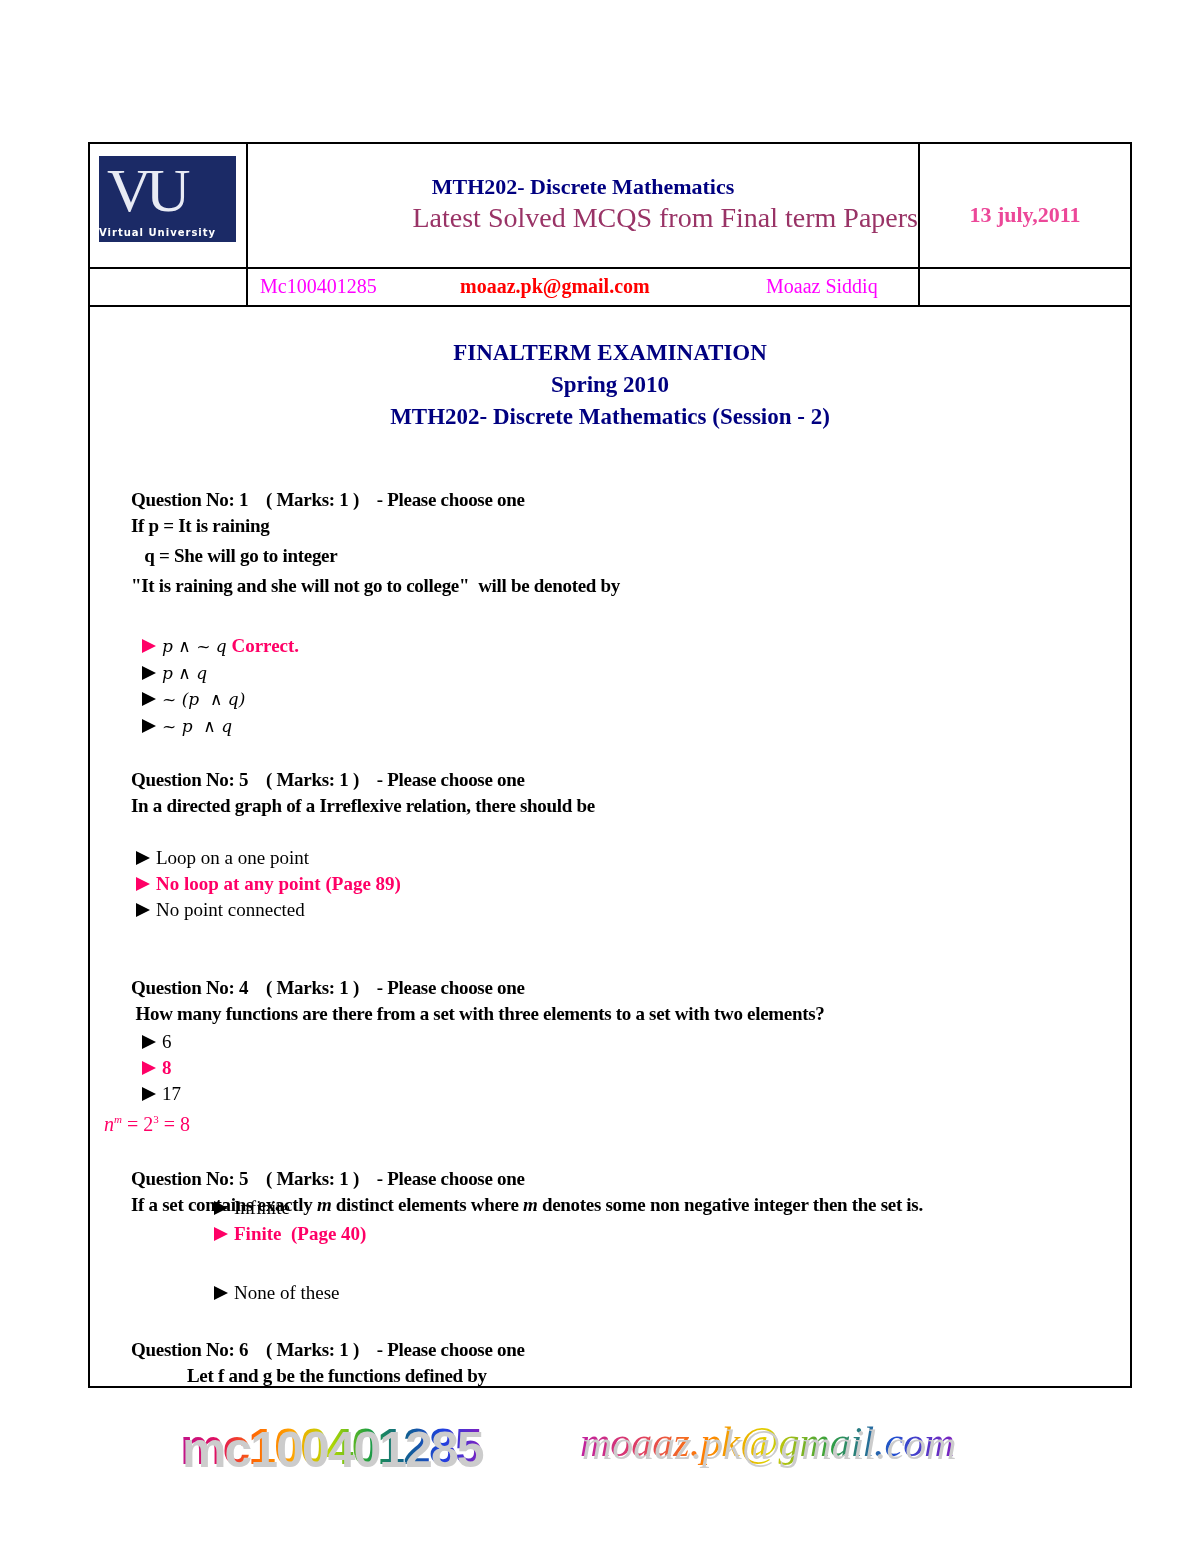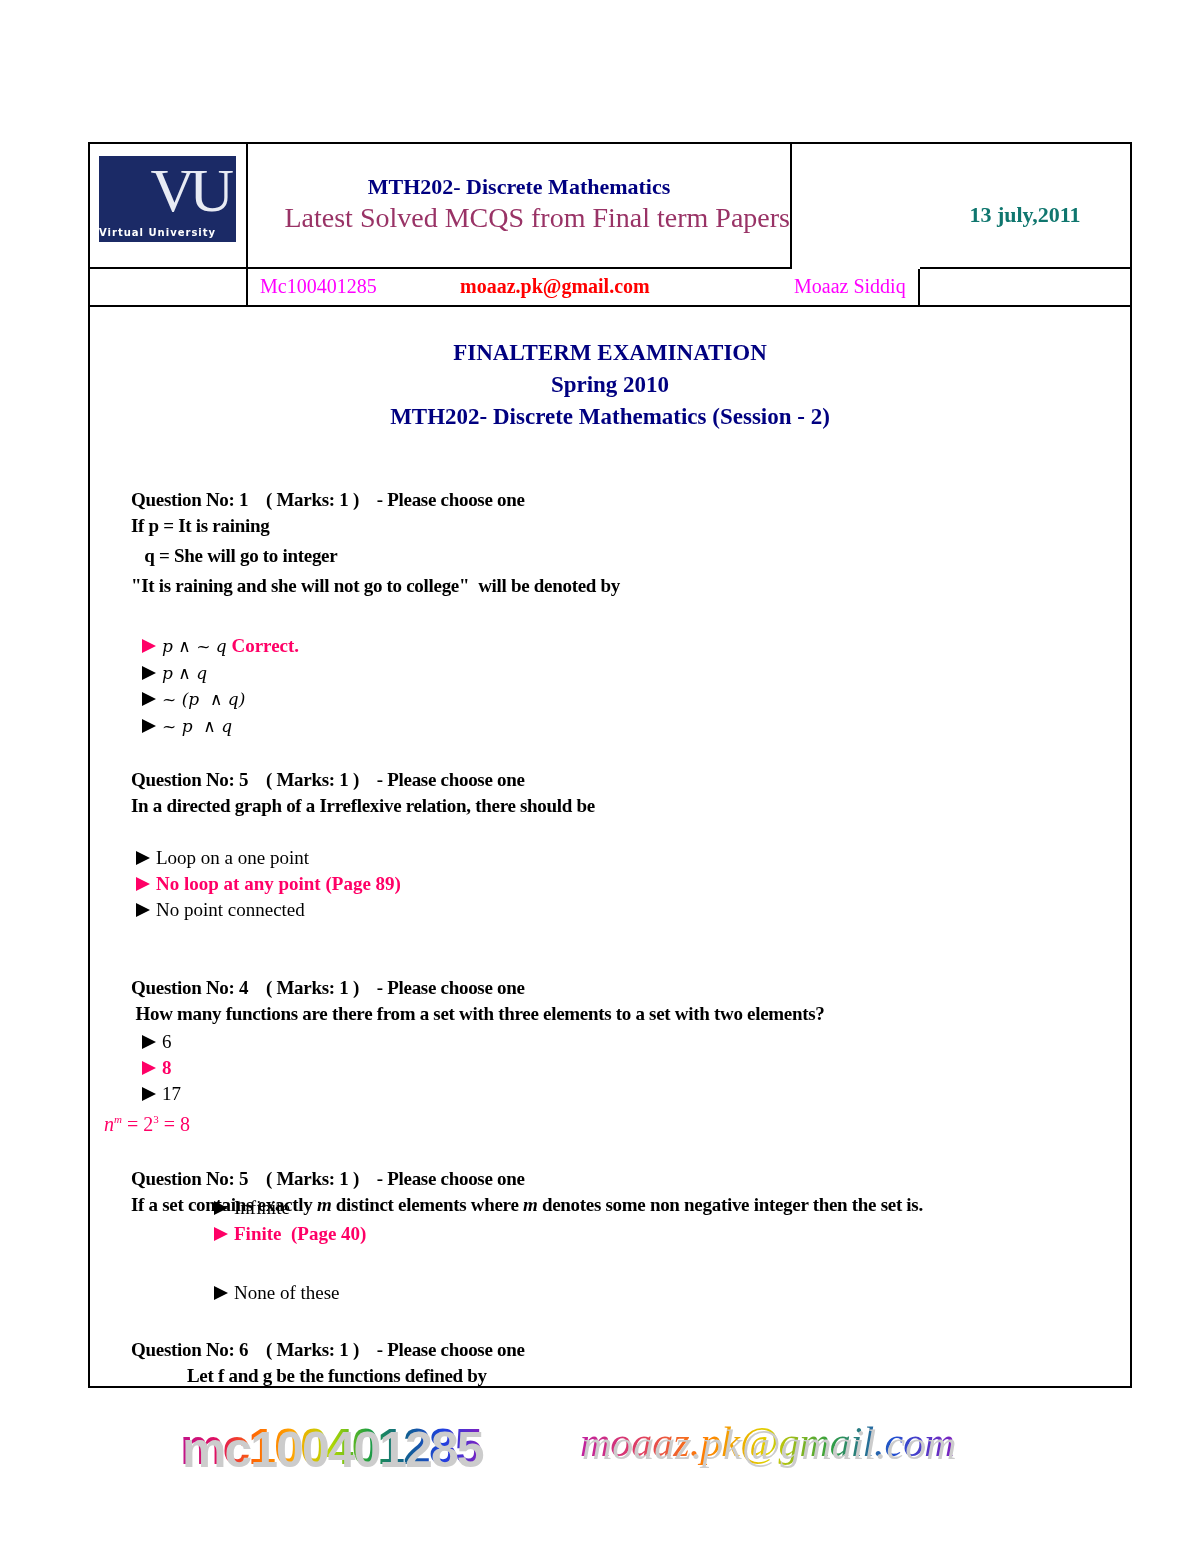--- a/index.html
+++ b/index.html
@@ -1,35 +1,35 @@
 <!DOCTYPE html>
 <html><head>
 <meta charset="utf-8">
 <style>
   html, body { margin: 0; padding: 0; background: #ffffff; }
   body { width: 1200px; height: 1553px; position: relative; font-family: "Liberation Serif", "DejaVu Serif", serif; color: #000; overflow: hidden; }
   .page { position: absolute; left: 88px; top: 142px; width: 1044px; height: 1246px; border: 2px solid #000; box-sizing: border-box; }
   .hdr { position: absolute; left: 0; top: 0; width: 100%; height: 163px; }
   .cell { position: absolute; box-sizing: border-box; border-right: 2px solid #000; border-bottom: 2px solid #000; }
   .logo-cell { left: 0; top: 0; width: 158px; height: 125px; }
-  .title-cell { left: 158px; top: 0; width: 544px; height: 125px; }
+  .title-cell { left: 158px; top: 0; width: 672px; height: 125px; }
   .date-cell { left: 830px; top: 0; width: 210px; height: 125px; border-right: none; }
   .blank-cell { left: 0; top: 125px; width: 158px; height: 38px; }
   .info-cell { left: 158px; top: 125px; width: 672px; height: 38px; }
   .blank2-cell { left: 830px; top: 125px; width: 210px; height: 38px; border-right: none; }
   .logo { position: absolute; left: 9px; top: 12px; width: 137px; height: 86px; background: #1b2a66; }
-  .logo-mark { position: absolute; left: 8px; top: 4px; width: 121px; height: 60px; color: #e8ebf4; font-family: "Liberation Serif", serif; font-size: 62px; line-height: 60px; text-align: right; letter-spacing: -6px; font-weight: normal; }
+  .logo-mark { position: absolute; left: 8px; top: 4px; width: 121px; height: 60px; color: #e8ebf4; font-family: "Liberation Serif", serif; font-size: 62px; line-height: 60px; text-align: left; letter-spacing: -6px; font-weight: normal; }
   .logo-sub { position: absolute; left: 0; bottom: 4px; width: 100%; color: #ffffff; font-family: "DejaVu Sans", sans-serif; font-size: 10px; font-weight: bold; letter-spacing: 1px; }
   .t1 { position: absolute; left: 0; top: 30px; width: 100%; text-align: center; color: #000080; font-weight: bold; font-size: 22px; }
   .t2 { position: absolute; left: 0; top: 58px; width: 100%; text-align: right; color: #993366; font-size: 28px; }
-  .date { position: absolute; left: 0; top: 58px; width: 100%; text-align: center; color: #0f766e; font-weight: bold; font-size: 22px; }
+  .date { position: absolute; left: 0; top: 58px; width: 100%; text-align: center; color: #ec4899; font-weight: bold; font-size: 22px; }
   .info span { position: absolute; top: 6px; font-size: 20px; }
   .id { left: 12px; color: #ff00ff; }
   .email { left: 212px; color: #ff0000; font-weight: bold; }
-  .name { left: 518px; color: #ff00ff; margin-left: 28px; }
+  .name { left: 518px; color: #ff00ff; }
   .exam { position: absolute; left: 0; top: 193px; width: 100%; text-align: center; color: #000080; font-weight: bold; font-size: 23px; line-height: 32px; }
   .content { position: absolute; left: 10px; top: 0; width: 1020px; }
   .line { position: absolute; white-space: nowrap; font-size: 19px; font-weight: bold; font-family: "Liberation Serif", serif; letter-spacing: -0.3px; margin-left: 31px; }
   .opt { position: absolute; white-space: nowrap; font-size: 19px; text-align: right; }
   .arrow { display: inline-block; width: 0; height: 0; border-top: 7px solid transparent; border-bottom: 7px solid transparent; border-left: 14px solid #000; margin-right: 6px; vertical-align: -1px; }
   .arrow.pink { border-left-color: #ff0066; }
   .pink { color: #ff0066; }
   .math { font-style: italic; font-family: "DejaVu Serif", serif; font-size: 17px; }
   .bold { font-weight: bold; }
   .footer { position: absolute; top: 1418px; height: 70px; }

